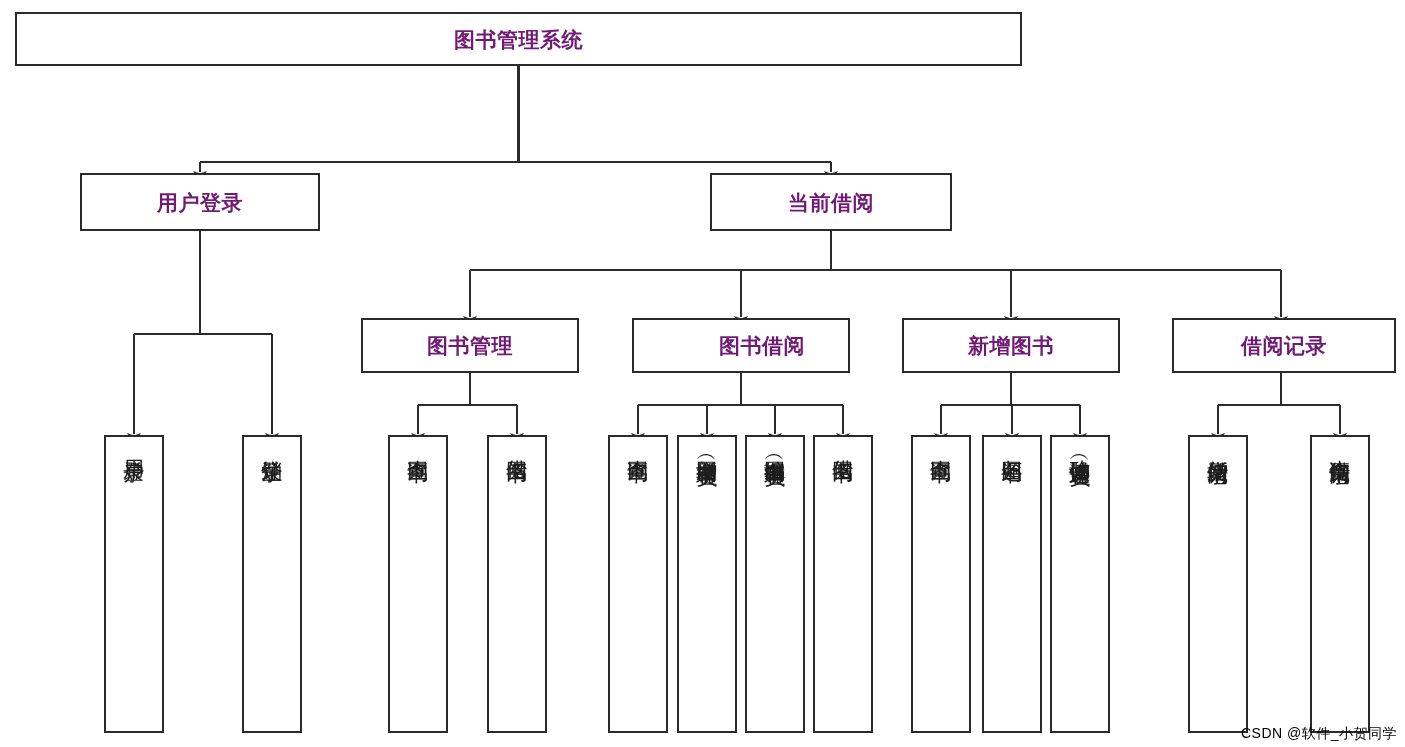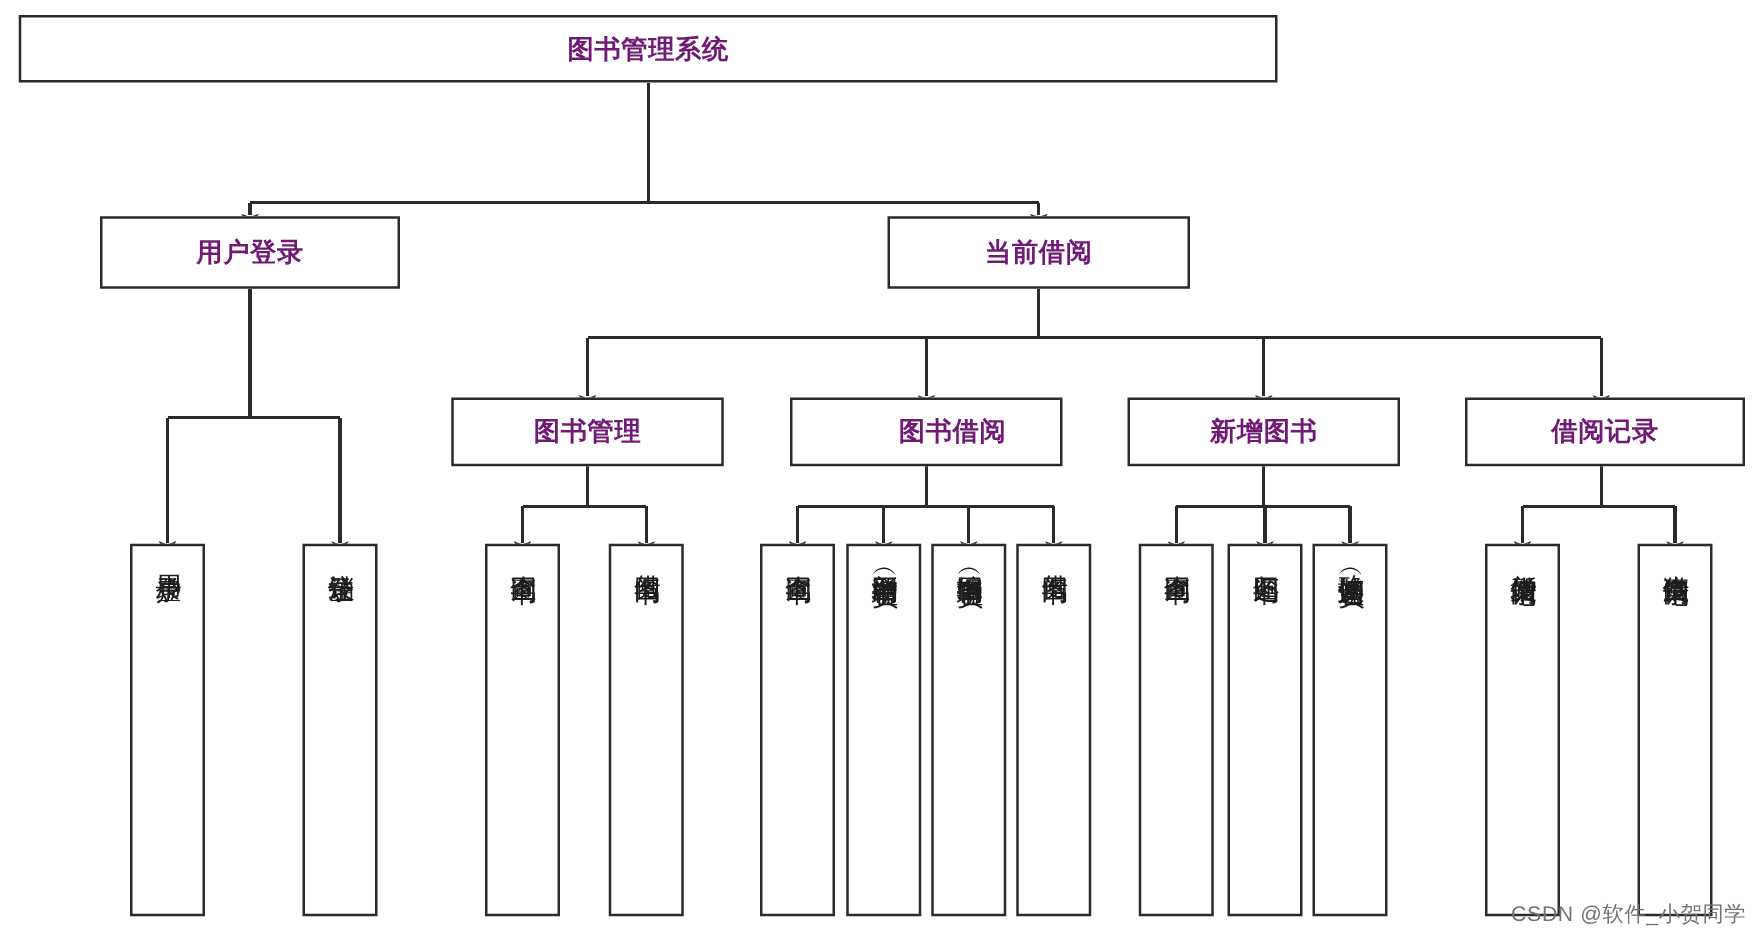--- a/index.html
+++ b/index.html
@@ -58,22 +58,22 @@
     writing-mode: vertical-rl;
     text-orientation: upright;
     white-space: nowrap;
     letter-spacing: 1px;
     font-weight: 400;
   }
   .watermark {
     position: absolute;
     right: 8px;
     bottom: 4px;
-    font-size: 17px;
-    color: #737373;
+    font-size: 14px;
+    color: #000000;
     white-space: nowrap;
     letter-spacing: 0.5px;
     pointer-events: none;
   }
 </style>
 </head>
 <body>
 
 <div id="diagram-root">
   <svg id="diagram-svg" viewBox="0 0 1405 747" xmlns="http://www.w3.org/2000/svg">

